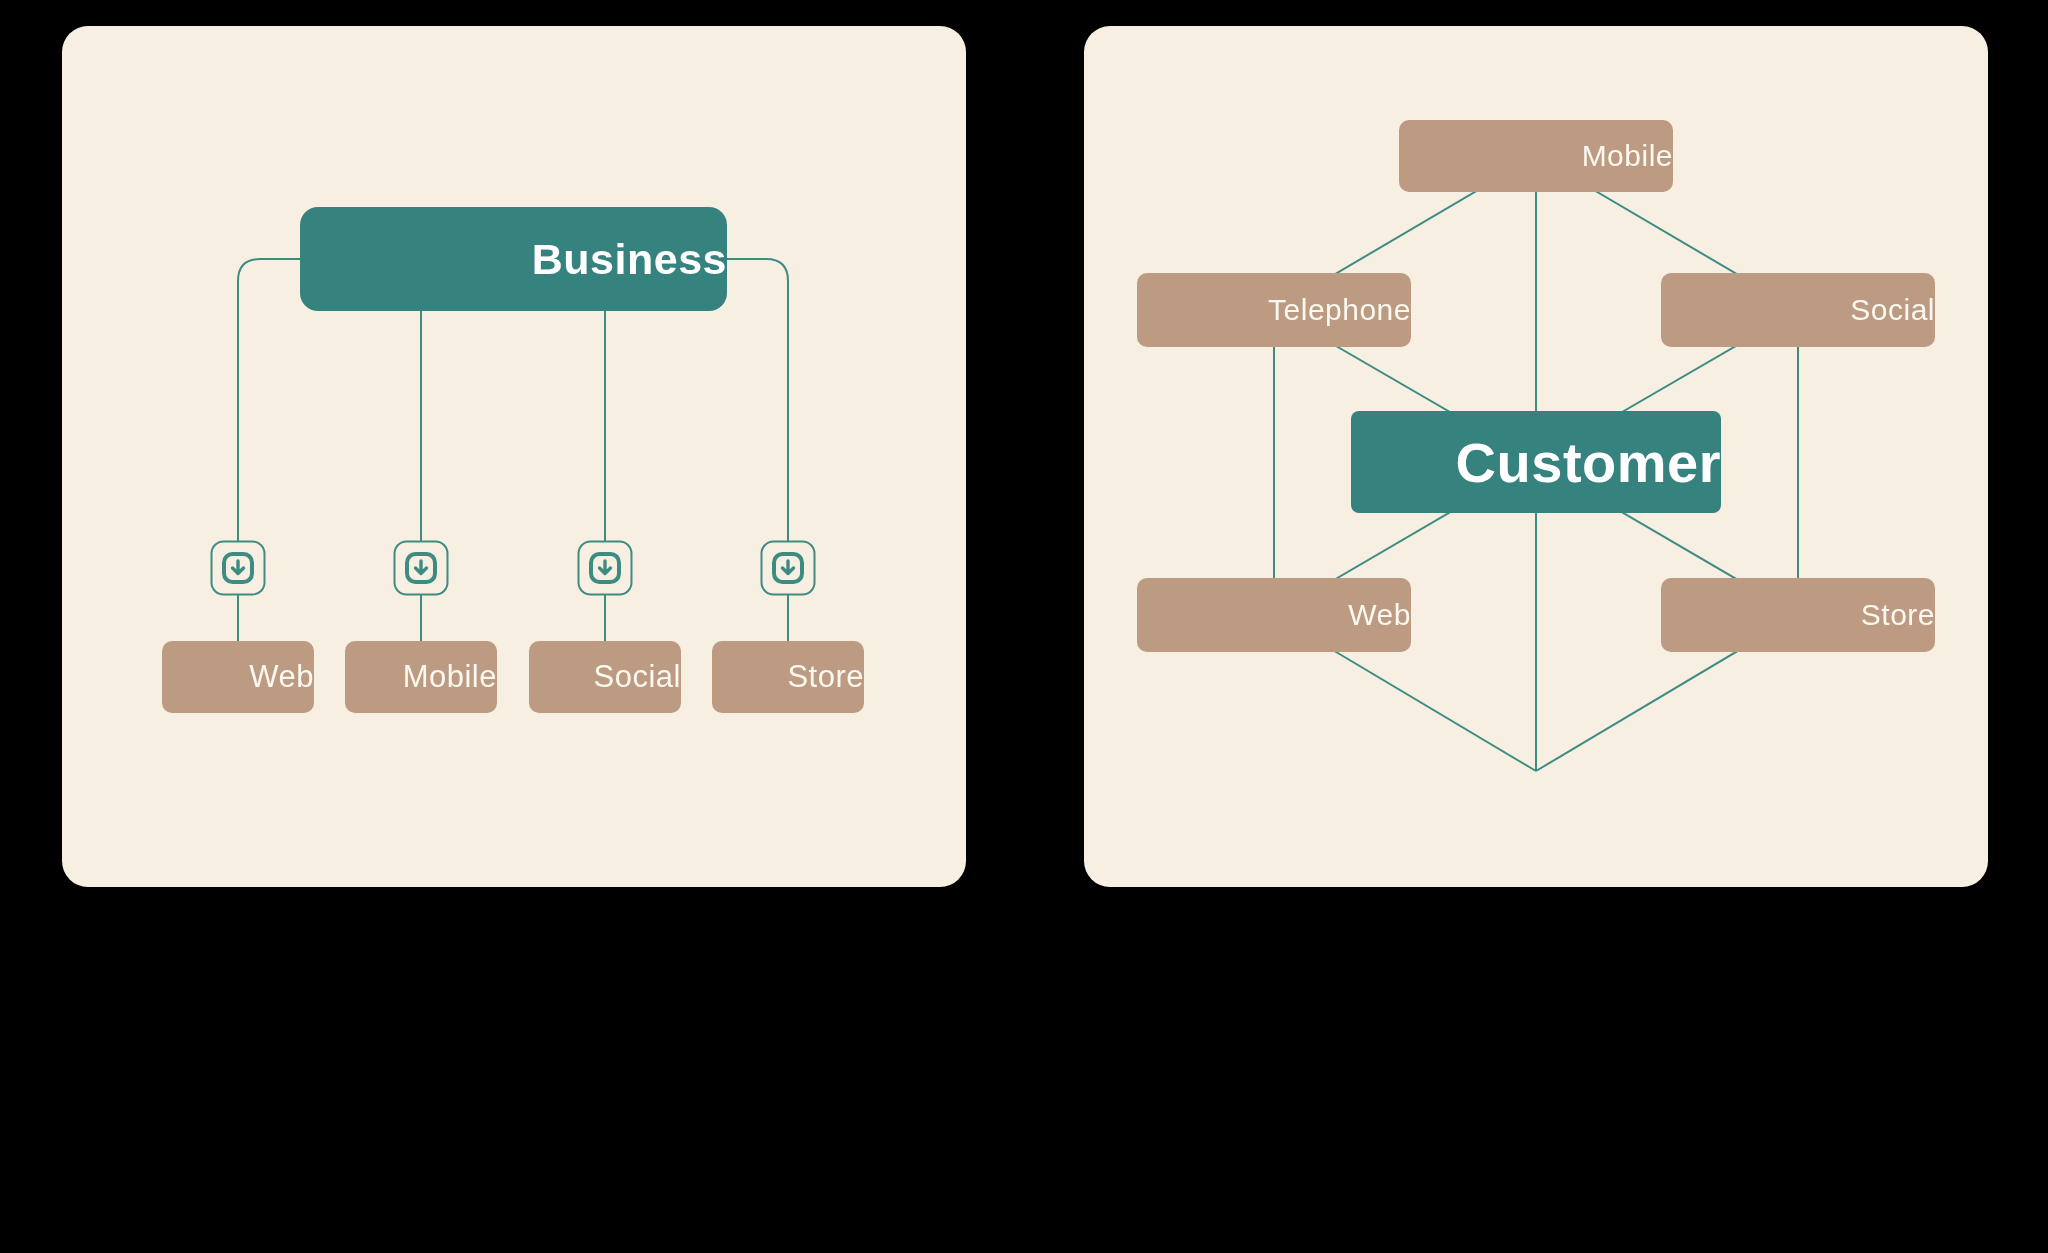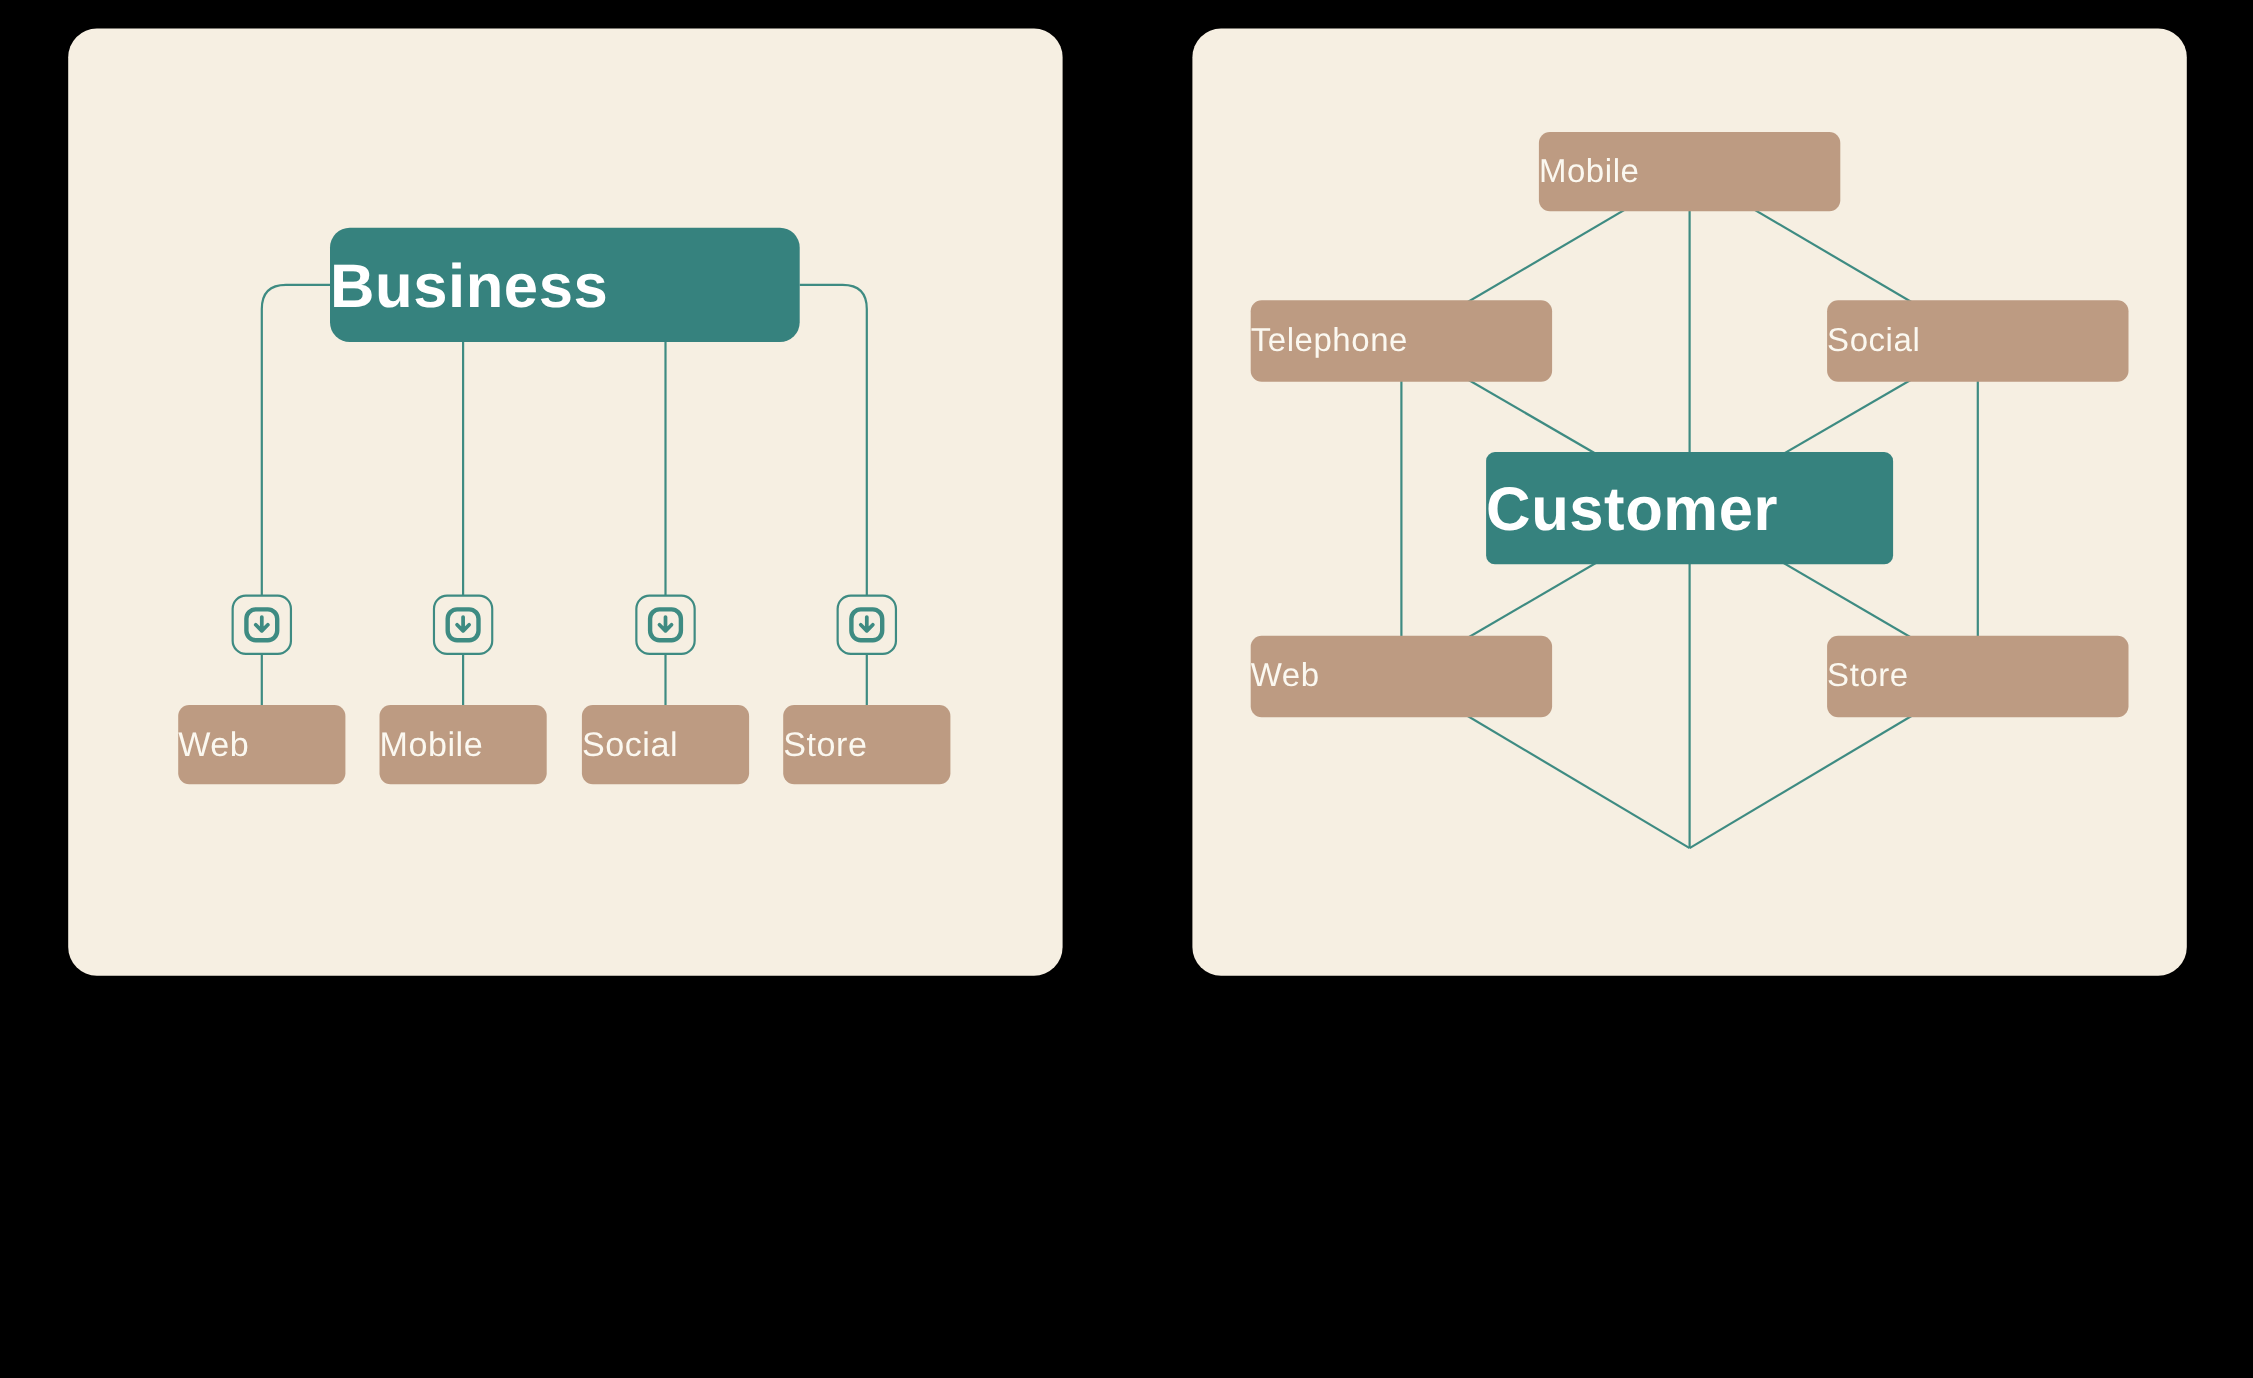--- a/index.html
+++ b/index.html
@@ -36,37 +36,37 @@
   }
   .edges path,.edges line{
     stroke:var(--connector);
     stroke-width:2;
     fill:none;
   }
   .node{
     position:absolute;
     display:flex;
     align-items:center;
-    justify-content:flex-start;
+    justify-content:flex-end;
     color:var(--node-text);
     letter-spacing:0.5px;
   }
   .node-primary{
     background:var(--primary-node);
     border-radius:18px;
     color:var(--heading-text);
     font-weight:800;
   }
   .node-secondary{
     background:var(--secondary-node);
     border-radius:10px;
     font-weight:400;
   }
   
-  .biz-root{left:238px;top:181px;width:427px;height:104px;font-size:56px;}
+  .biz-root{left:238px;top:181px;width:427px;height:104px;font-size:43px;}
   .leaf{top:615px;width:152px;height:72px;font-size:31px;}
   .leaf-0{left:100px;} .leaf-1{left:283px;} .leaf-2{left:467px;} .leaf-3{left:650px;}
   .icon-box{
     position:absolute;
     top:514px;
     width:56px;height:56px;
   }
   .icon-0{left:148px;} .icon-1{left:331px;} .icon-2{left:515px;} .icon-3{left:698px;}
   
   .cust-center{left:267px;top:385px;width:370px;height:102px;font-size:56px;border-radius:8px;}

